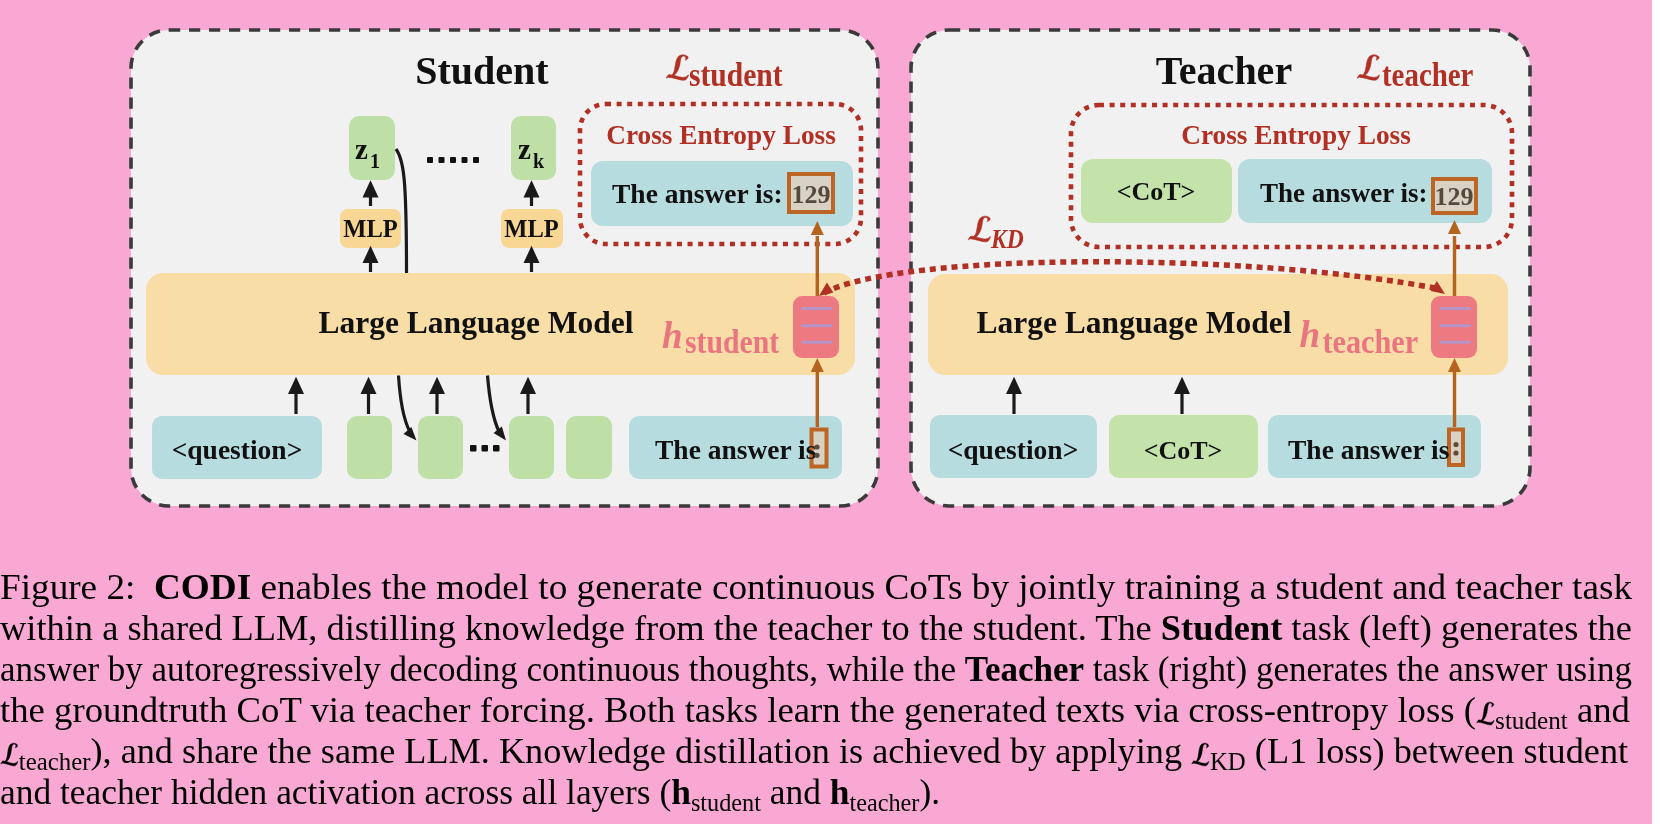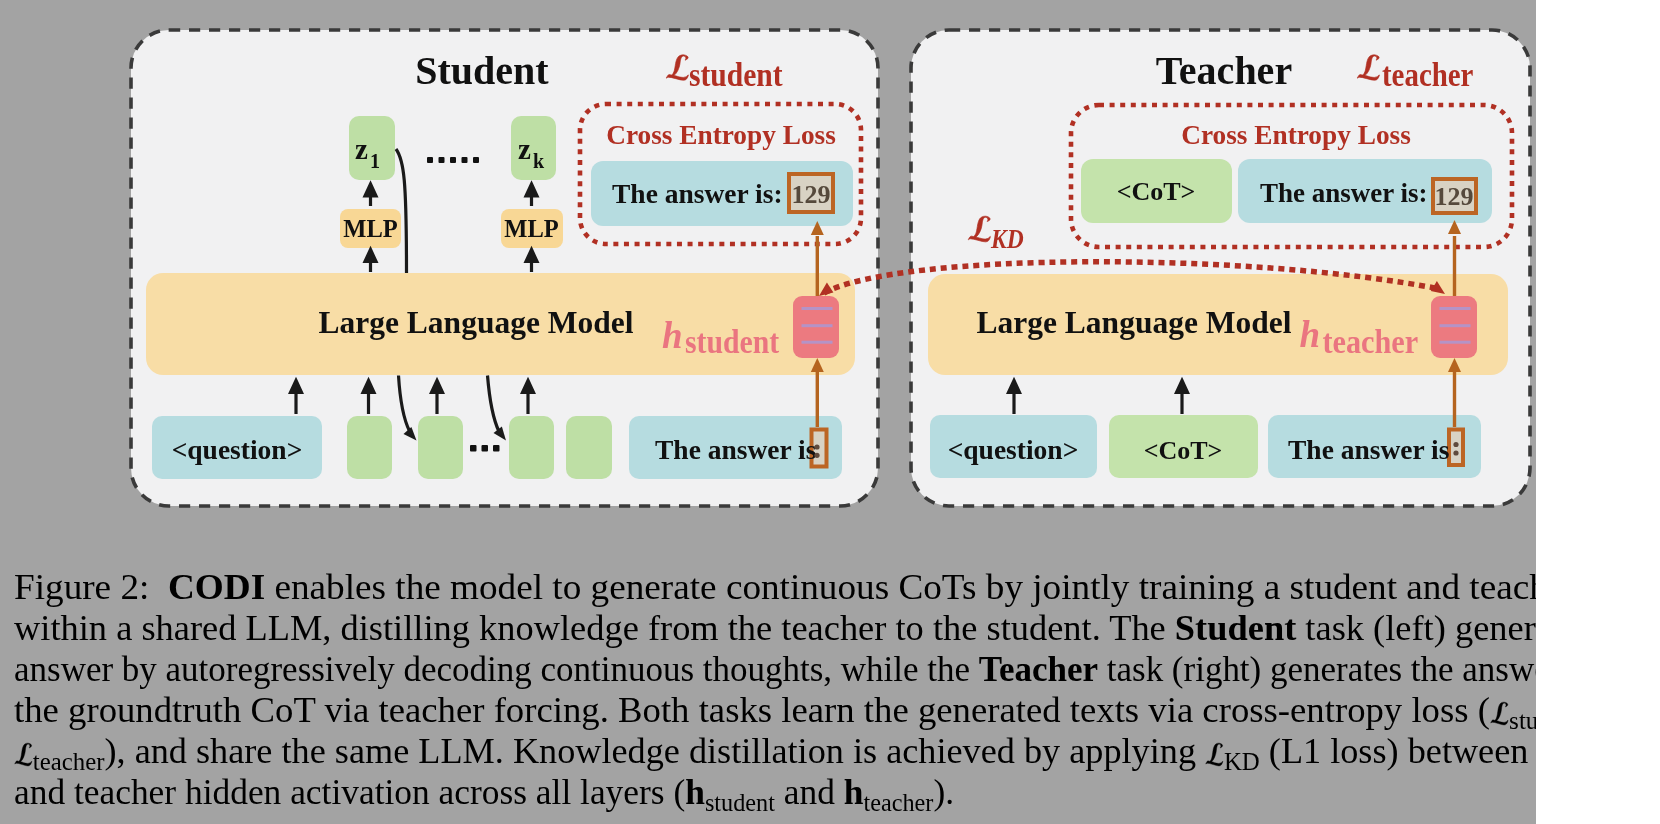--- a/index.html
+++ b/index.html
@@ -1,18 +1,18 @@
 <!DOCTYPE html>
 <html><head>
 <meta charset="utf-8">
 <style>
   html,body{margin:0;padding:0;background:#ffffff;}
-  #page{position:relative;width:1536px;height:824px;background:#a3a3a3;overflow:hidden;
+  #page{position:relative;width:1652px;height:824px;background:#f9a8d4;overflow:hidden;
         font-family:"Liberation Serif", serif;}
-  #cap{position:absolute;left:14px;top:566px;width:1632px;font-size:36.5px;line-height:41px;color:#000;}
+  #cap{position:absolute;left:0;top:566px;width:1632px;font-size:36.5px;line-height:41px;color:#000;}
   .ln{white-space:nowrap;transform-origin:0 50%;height:41px;}
   #l1{transform:scaleX(1.0193);} #l2{transform:scaleX(0.9973);} #l3{transform:scaleX(0.9585);}
   #l4{transform:scaleX(1.0061);} #l5{transform:scaleX(0.9925);} #l6{transform:scaleX(0.9697);}
   .sb{font-size:25px;position:relative;top:7px;letter-spacing:0px;}
   svg text{font-family:"Liberation Serif", serif;}
 </style>
 </head>
 <body>
 <div id="page">
 <svg width="1660" height="560" viewBox="0 0 1660 560" style="position:absolute;left:0;top:0">

